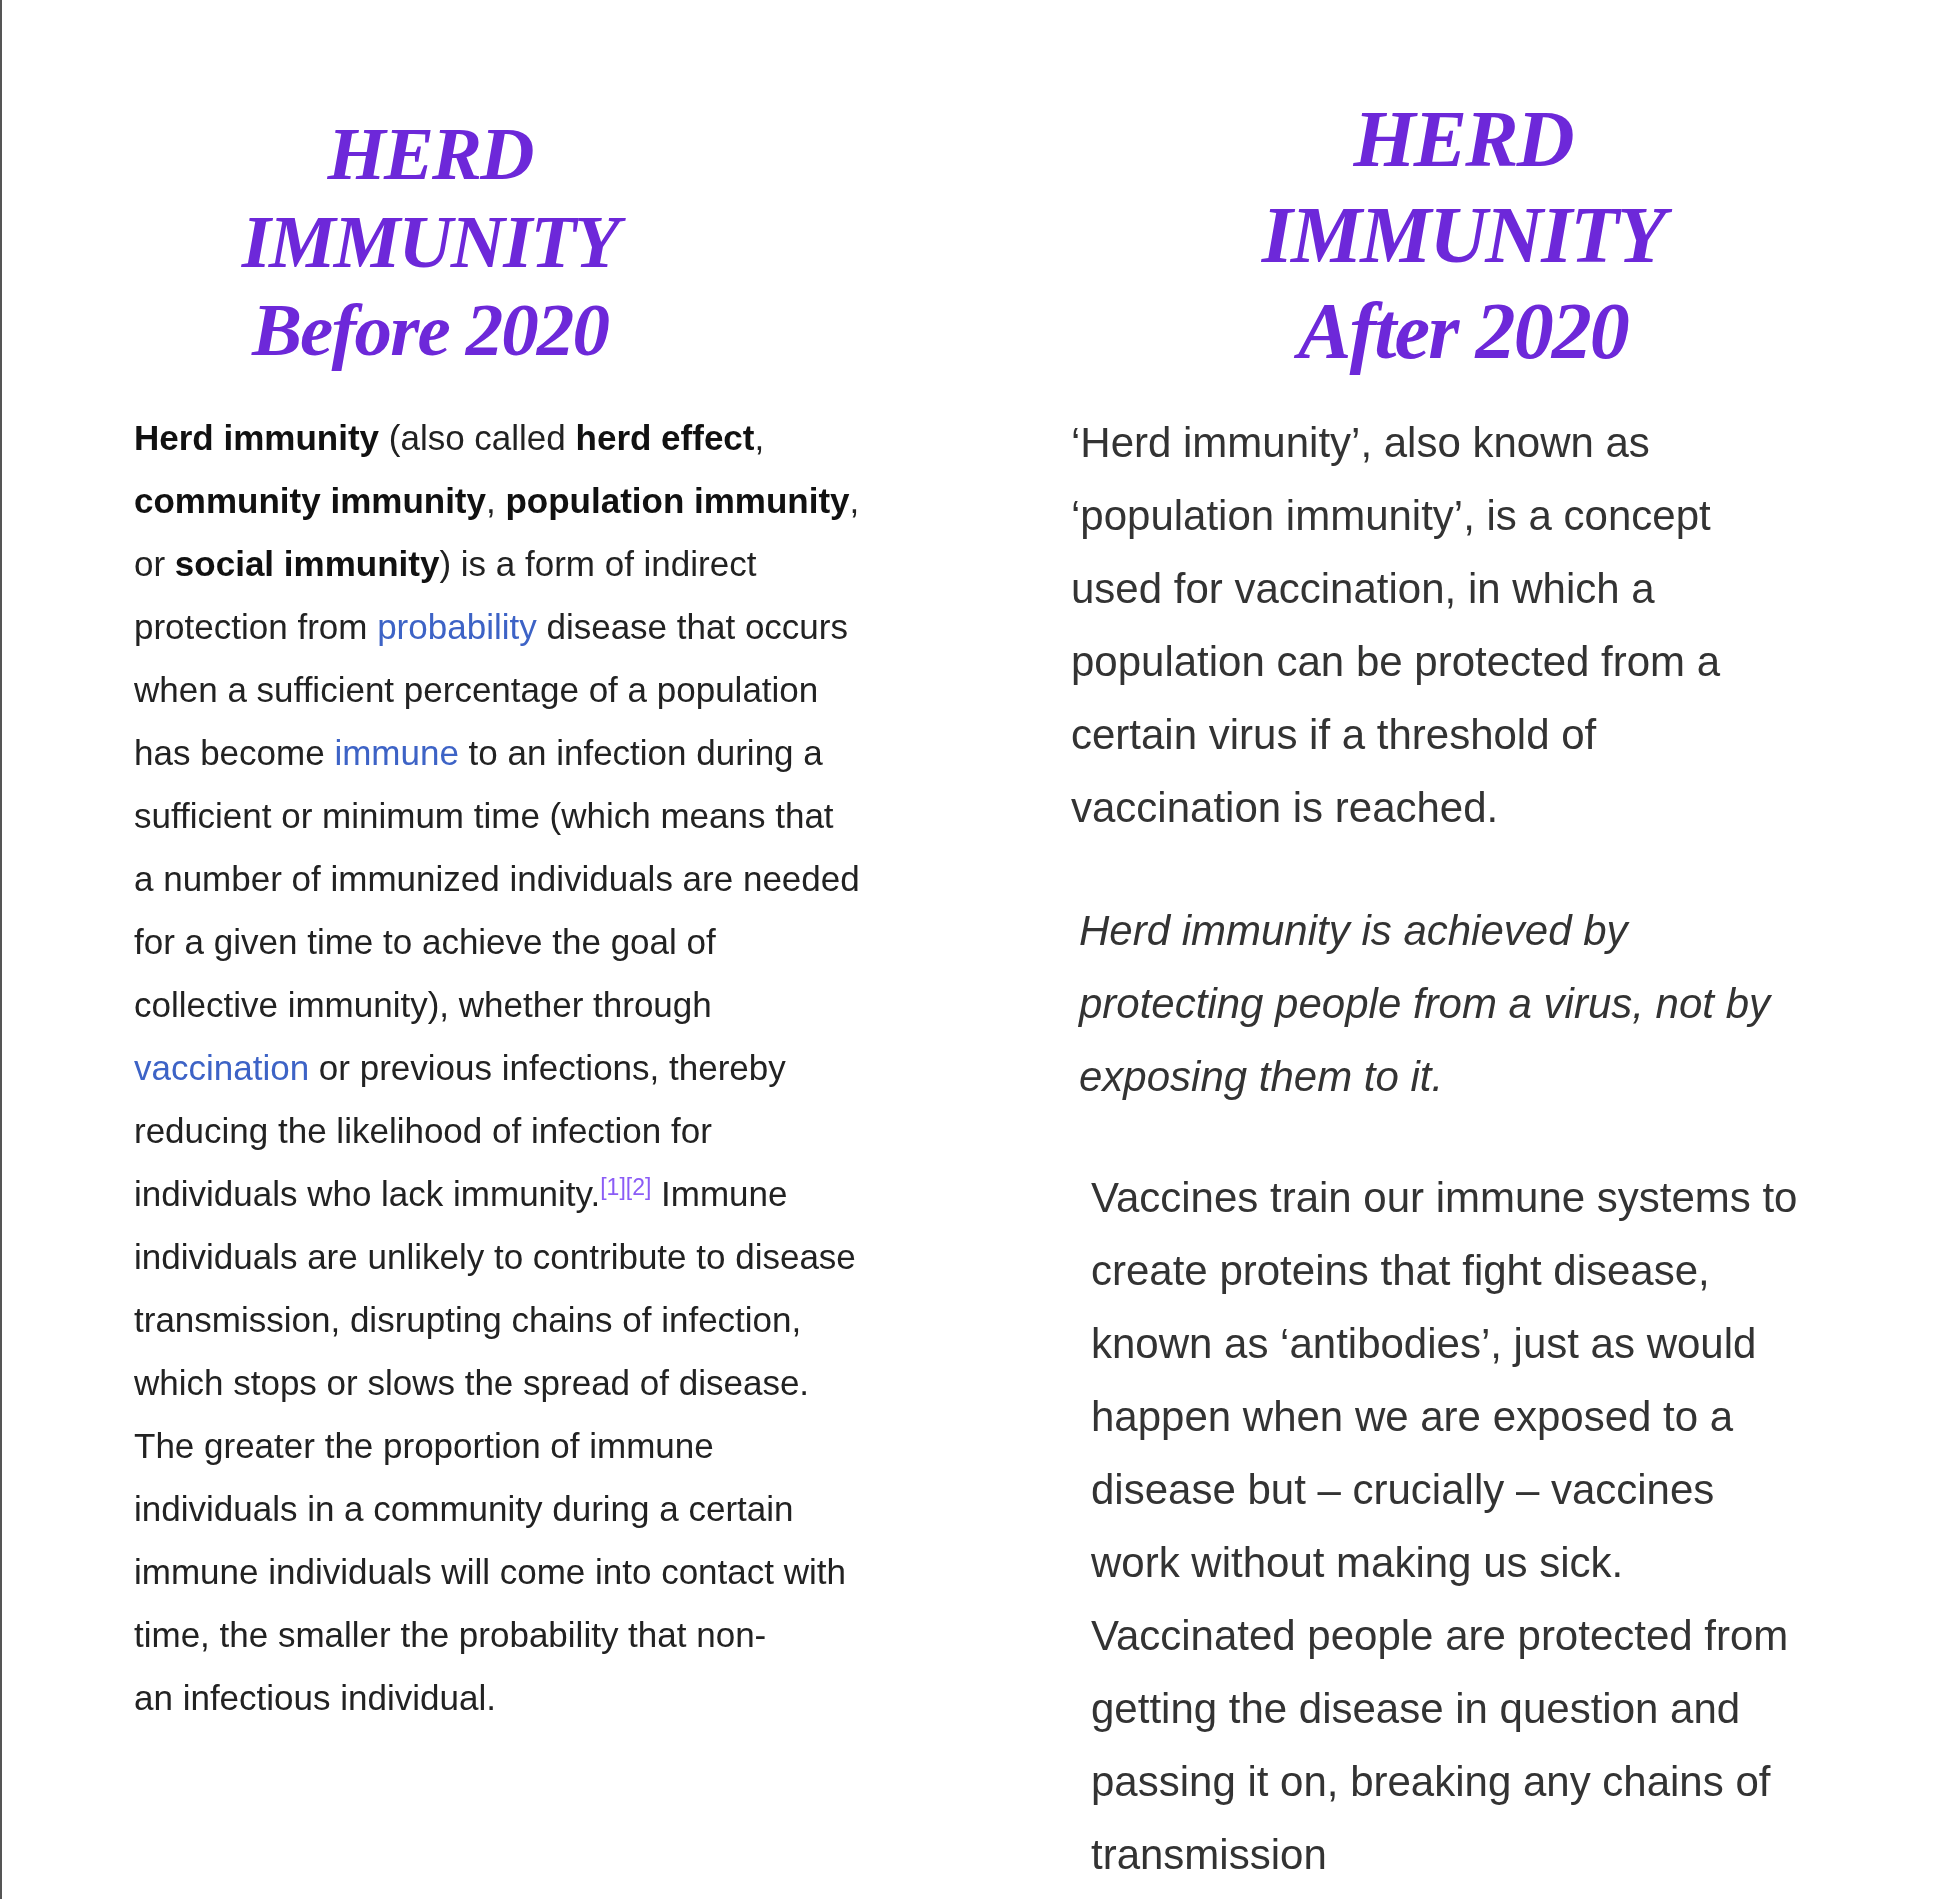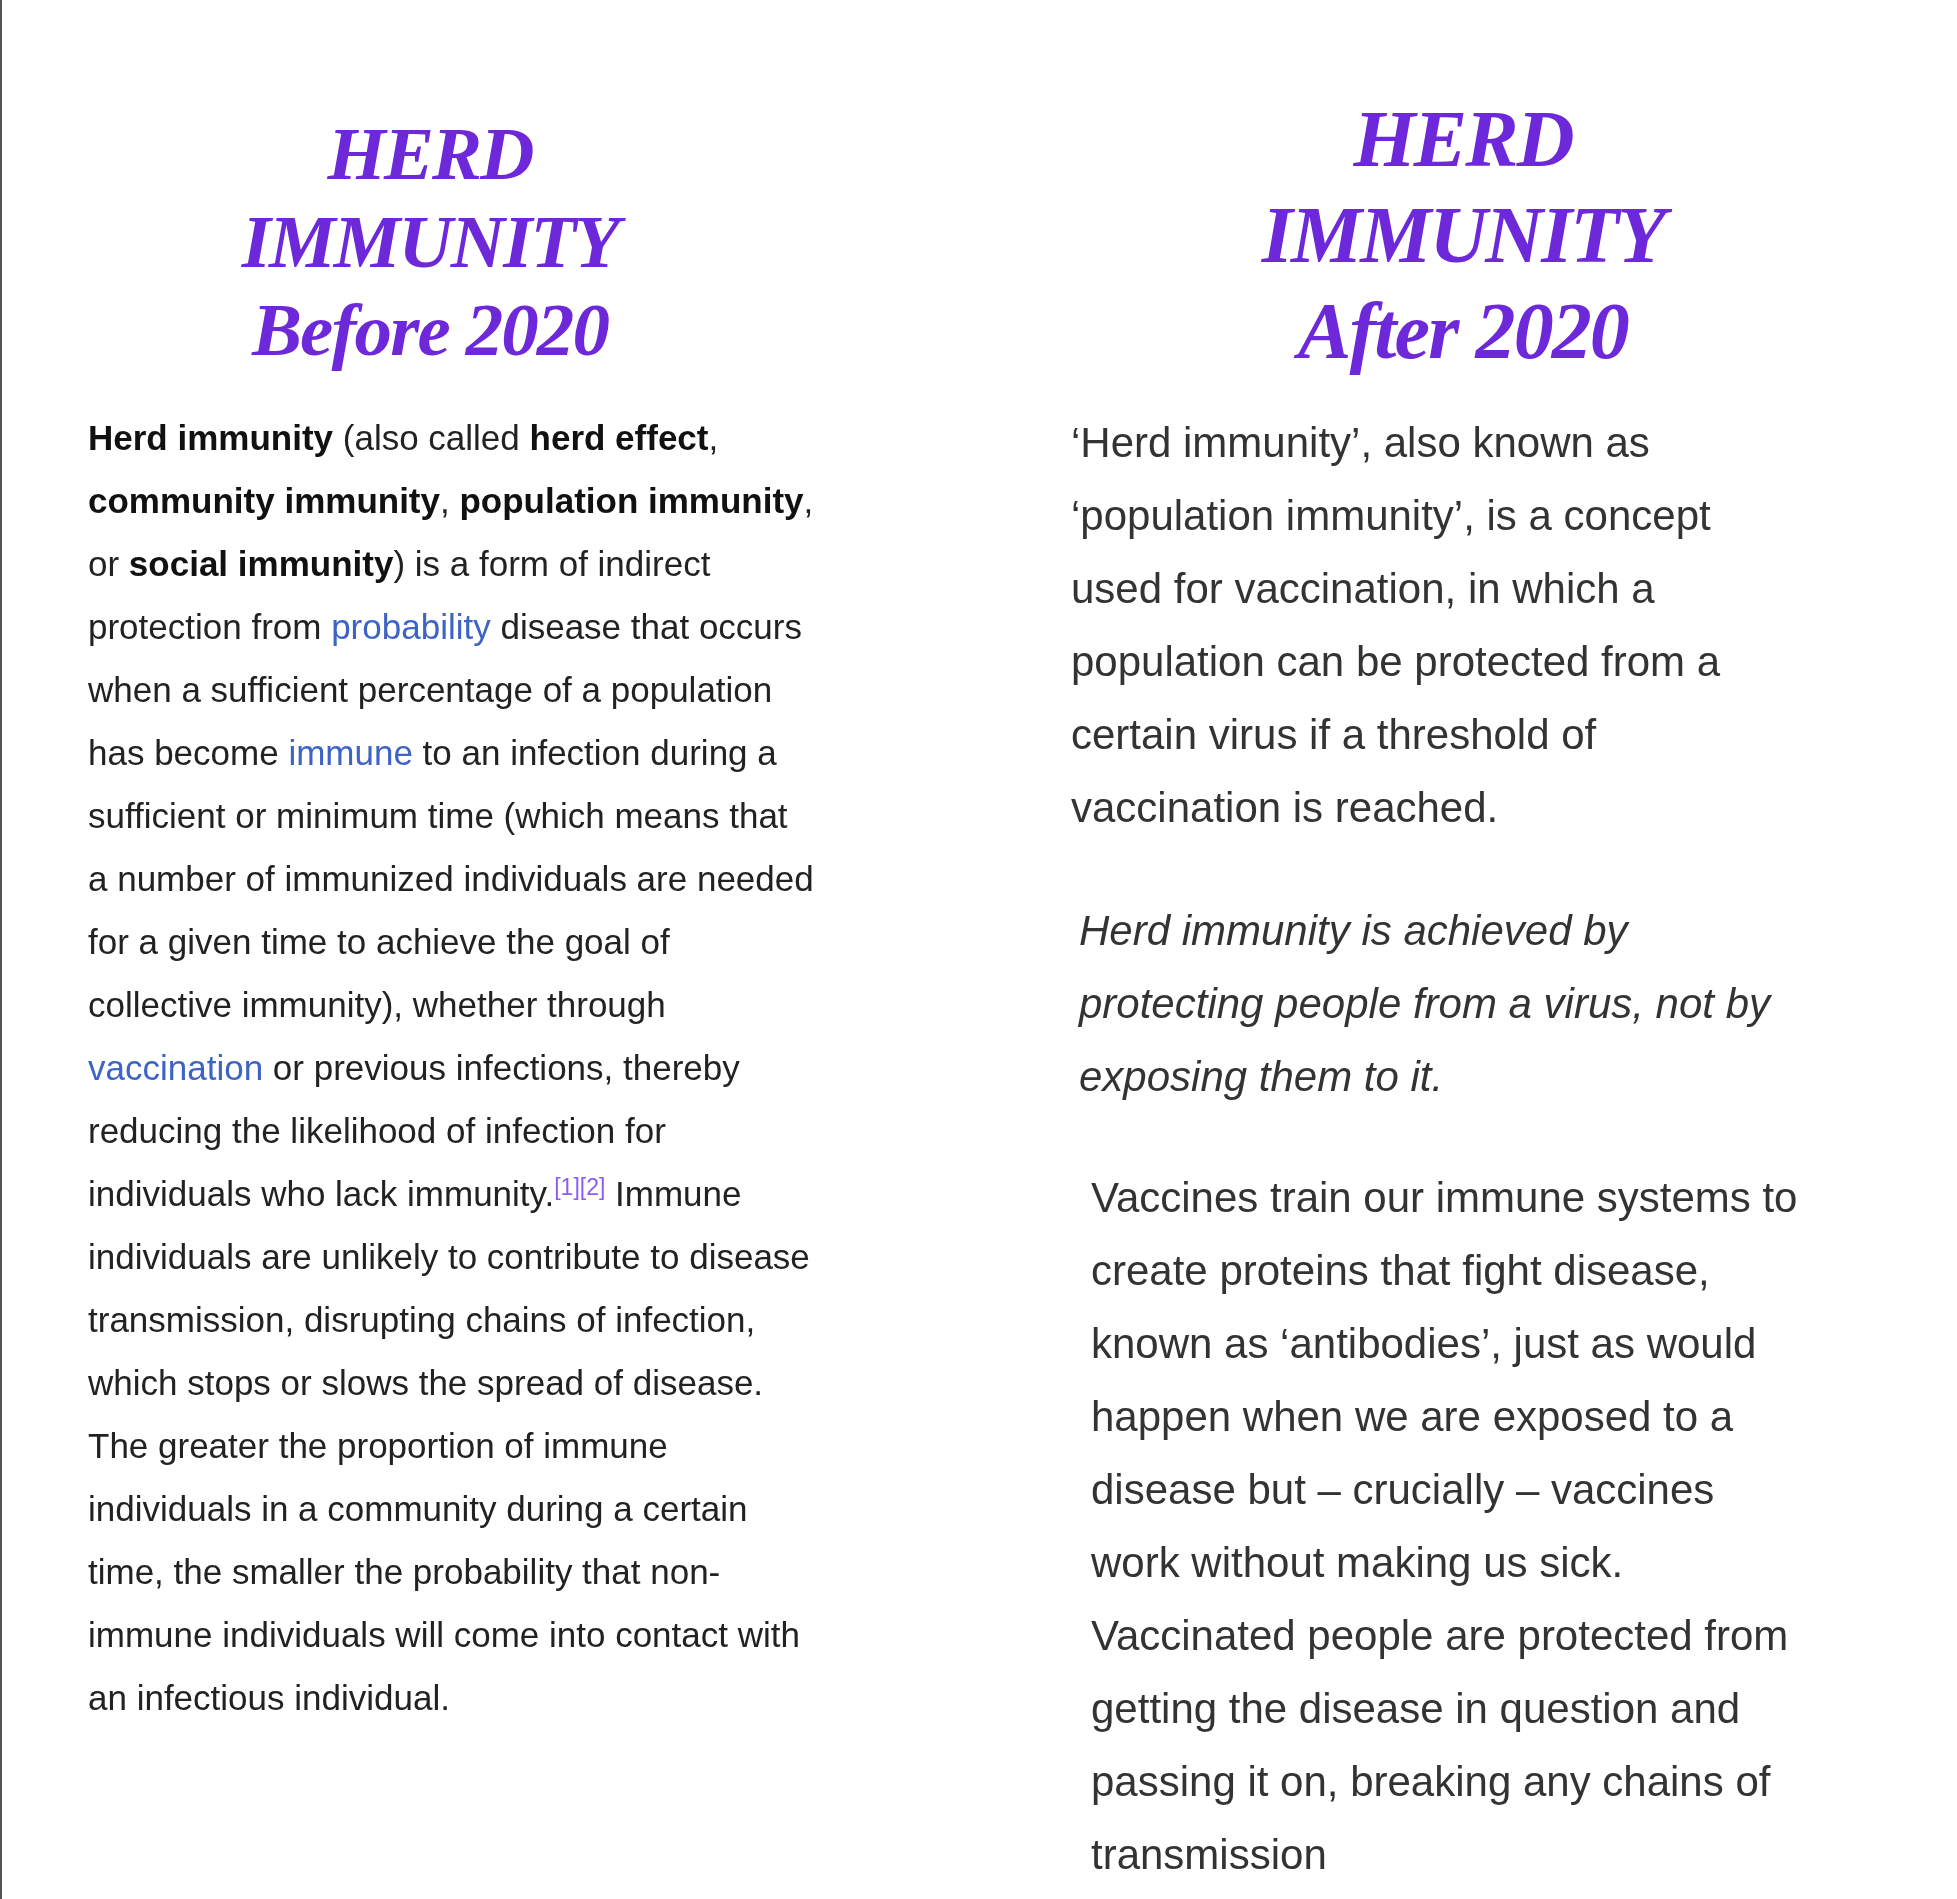--- a/index.html
+++ b/index.html
@@ -2,21 +2,21 @@
 <html><head>
 <meta charset="utf-8">
 <style>
   html, body { margin:0; padding:0; }
   body { width:1958px; height:1899px; background:#ffffff; position:relative; overflow:hidden; }
   .frame-edge { position:absolute; left:0; top:0; width:1.9px; height:1899px; background:#555; }
   .title { position:absolute; text-align:center; font-family:Liberation Serif, serif; font-weight:bold; font-style:italic; color:#6d28d9; letter-spacing:-1.9px; }
   .title div { line-height:88px; font-size:75px; }
   .title.right div { line-height:96px; font-size:80px; }
   .left-text { position:absolute; left:88px; top:406px; width:841px; font-family:"Liberation Sans", sans-serif; font-size:35px; line-height:63px; color:#222; }
-  .left-text .line { white-space:nowrap; display:block; height:63px; }
+  .left-text .line { white-space:nowrap; display:block; height:63px;margin-left:46px; }
   .left-text b { color:#111; font-weight:bold; }
   .left-text .link { color:#3d63c6; }
   .left-text sup { color:#8b5cf6; font-size:23px; vertical-align:11.5px; line-height:0; }
   .right-text { position:absolute; left:1071px; top:406px; width:860px; font-family:"Liberation Sans", sans-serif; font-size:42px; color:#333; }
   .right-text .line { white-space:nowrap; display:block; height:73px; line-height:73px; }
   .p1 { position:absolute; top:0; left:0; }
   .p2 { position:absolute; top:488px; left:8px;font-style:italic; }
   .p3 { position:absolute; top:755px; left:0;margin-left:20px; }
 </style>
 </head>
@@ -42,22 +42,22 @@
       <span class="line"><span>for a given time to achieve the goal of</span></span>
       <span class="line"><span>collective immunity), whether through</span></span>
       <span class="line"><span class="link">vaccination</span><span> or previous infections, thereby</span></span>
       <span class="line"><span>reducing the likelihood of infection for</span></span>
       <span class="line"><span>individuals who lack immunity.</span><sup>[1][2]</sup><span> Immune</span></span>
       <span class="line"><span>individuals are unlikely to contribute to disease</span></span>
       <span class="line"><span>transmission, disrupting chains of infection,</span></span>
       <span class="line"><span>which stops or slows the spread of disease.</span></span>
       <span class="line"><span>The greater the proportion of immune</span></span>
       <span class="line"><span>individuals in a community during a certain</span></span>
+      <span class="line"><span>immune individuals will come into contact with</span></span>
       <span class="line"><span>time, the smaller the probability that non-</span></span>
-      <span class="line"><span>immune individuals will come into contact with</span></span>
       <span class="line"><span>an infectious individual.</span></span>
     </div>
 </div>
 
 <div>
   <div class="title right" style="left:1176px; top:91px; width:574px;">
     <div>HERD</div>
     <div>IMMUNITY</div>
     <div>After 2020</div>
   </div>

